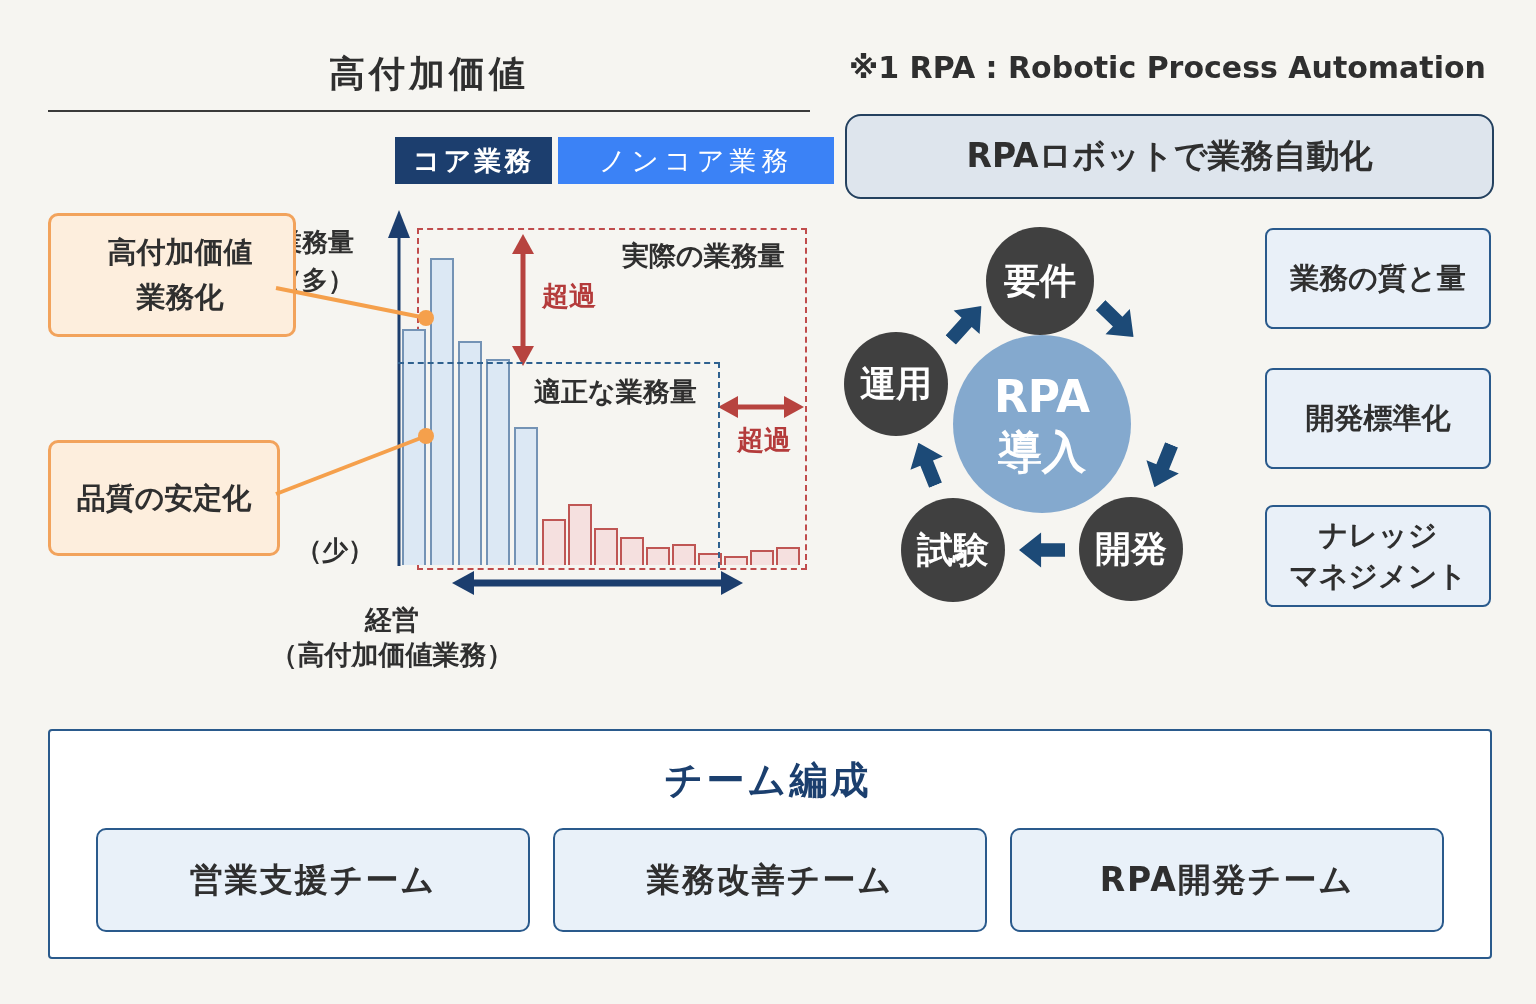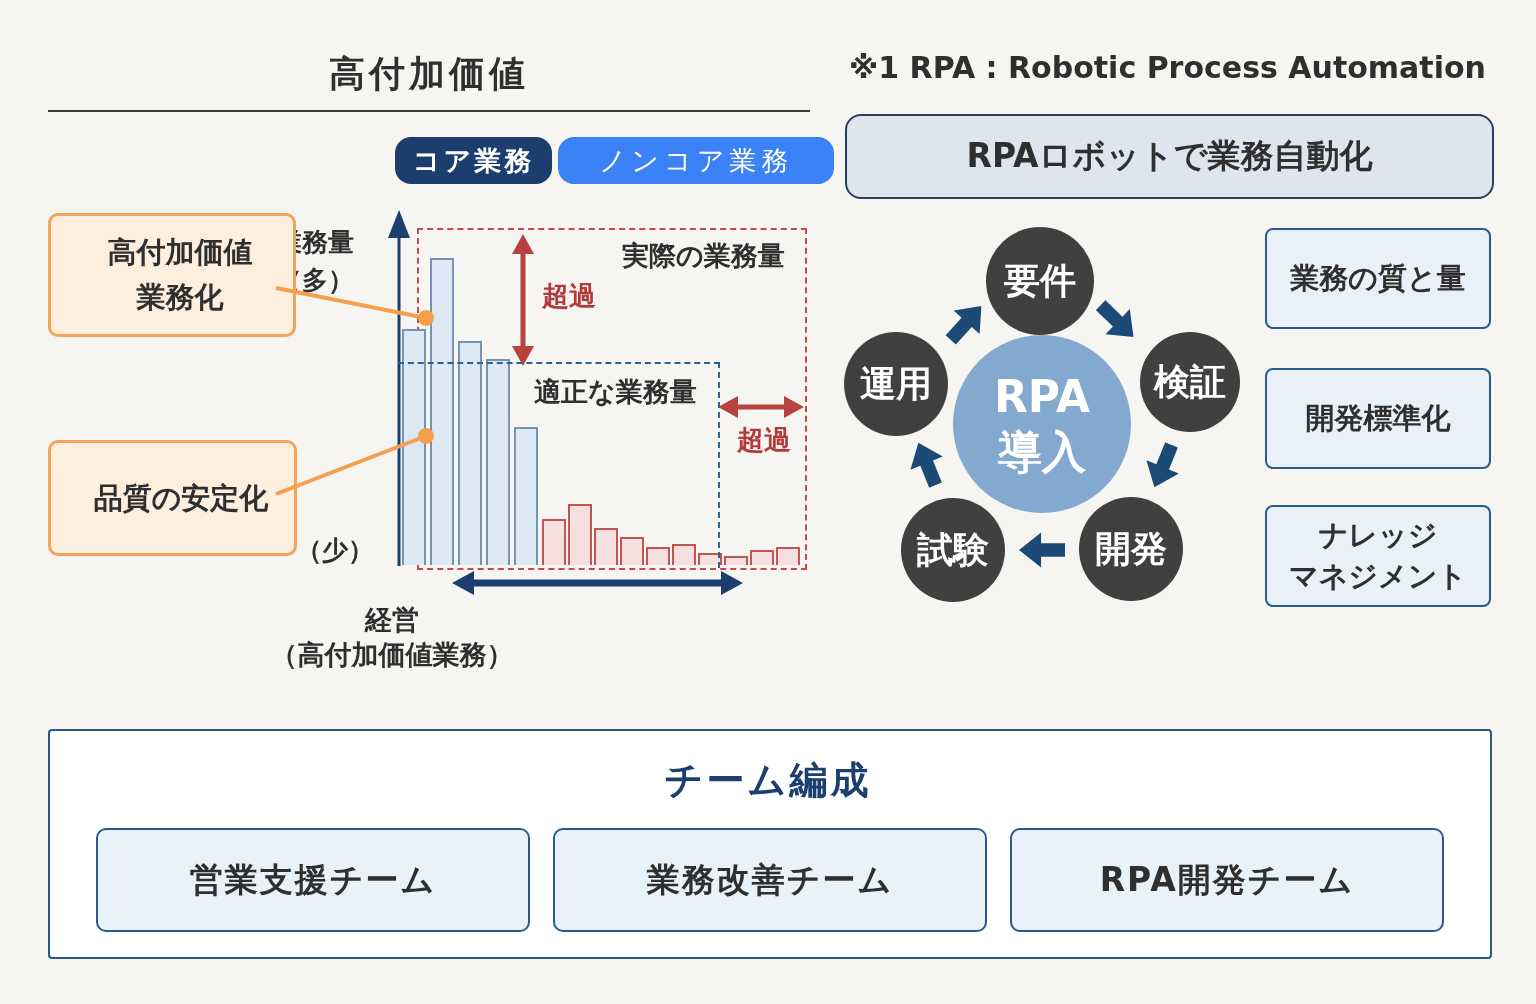--- a/index.html
+++ b/index.html
@@ -1,31 +1,31 @@
 <!DOCTYPE html>
 <html><head>
 <meta charset="utf-8">
 <style>
   html,body{margin:0;padding:0;}
   body{font-family:"DejaVu Sans",sans-serif;background:#f6f5f1;}
   #canvas{position:relative;width:1536px;height:1004px;background:#f6f5f1;overflow:hidden;color:#2f2f2f;}
   .abs{position:absolute;}
   .pre{white-space:pre-line;}
-  .center{display:flex;align-items:center;justify-content:center;text-align:center;border-radius:16px;}
+  .center{display:flex;align-items:center;justify-content:center;text-align:center;}
 
   
   .chart-title{left:48px;top:50px;width:762px;text-align:center;font-size:36px;font-weight:bold;letter-spacing:4px;}
   .title-underline{left:48px;top:110px;width:762px;height:2px;background:#3a3a3a;}
   .legend-core{left:395px;top:137px;width:157px;height:47px;background:#1c3e6e;color:#fff;font-size:27px;font-weight:bold;letter-spacing:3px;}
   .legend-noncore{left:558px;top:137px;width:276px;height:47px;background:#3b82f6;color:#fff;font-size:27px;font-weight:normal;letter-spacing:5px;}
   .y-label-top{left:263px;top:224px;width:104px;text-align:center;font-size:26px;font-weight:bold;line-height:1.45;}
   .y-label-bottom{left:296px;top:533px;font-size:26px;font-weight:bold;}
   .callout{background:#fdeedd;border:3px solid #f2a35c;border-radius:10px;font-size:29px;font-weight:bold;line-height:1.55;}
   .callout1{left:48px;top:213px;width:226px;height:118px;padding-left:16px;}
-  .callout2{left:48px;top:440px;width:226px;height:110px;padding-left:17px;}
+  .callout2{left:48px;top:440px;width:226px;height:110px;}
   .red-dashed{left:417px;top:228px;width:386px;height:338px;border:2px dashed #c04c4c;z-index:1;}
   .blue-dashed{left:398px;top:362px;width:320px;height:204px;border-top:2px dashed #2f618f;border-right:2px dashed #2f618f;z-index:4;}
   .bars{display:flex;align-items:flex-end;z-index:2;}
   .core-bars{left:402px;top:258px;height:307px;gap:4px;}
   .noncore-bars{left:542px;top:503px;height:62px;gap:2px;}
   .bar{box-sizing:border-box;}
   .bar-core{width:24px;background:#dce8f4;border:2px solid #7493b5;border-bottom:none;}
   .bar-noncore{width:24px;background:#f5e0df;border:2px solid #bf5654;border-bottom:none;}
   .ann-actual{left:622px;top:238px;font-size:27px;font-weight:bold;z-index:5;font-family:Liberation Mono, monospace;}
   .ann-excess-v{left:542px;top:278px;font-size:27px;font-weight:bold;color:#b43b3b;z-index:5;}
@@ -111,21 +111,20 @@
 
   <div class="abs pre x-label x-label-left">経営
 （高付加価値業務）</div>
 
   <div class="abs note">※1 RPA : Robotic Process Automation</div>
   <div class="abs center rpa-header">RPAロボットで業務自動化</div>
 
   <div class="abs center pre circle c-center">RPA
 導入</div>
   <div class="abs center circle c-sat c-yoken">要件</div>
-  <div class="abs center circle c-sat c-kensho">検証</div>
   <div class="abs center circle c-sat c-kaihatsu">開発</div>
   <div class="abs center circle c-sat c-shiken">試験</div>
   <div class="abs center circle c-sat c-unyo">運用</div>
 
   <div class="abs cycle-arrow" style="left:943px;top:304px;transform:rotate(-48deg);"></div>
   <div class="abs cycle-arrow" style="left:1094px;top:302px;transform:rotate(44deg);"></div>
   <div class="abs cycle-arrow" style="left:1140px;top:447px;transform:rotate(112deg);"></div>
   <div class="abs cycle-arrow" style="left:1019px;top:531px;transform:rotate(180deg);"></div>
   <div class="abs cycle-arrow" style="left:904px;top:445px;transform:rotate(-112deg);"></div>
 

